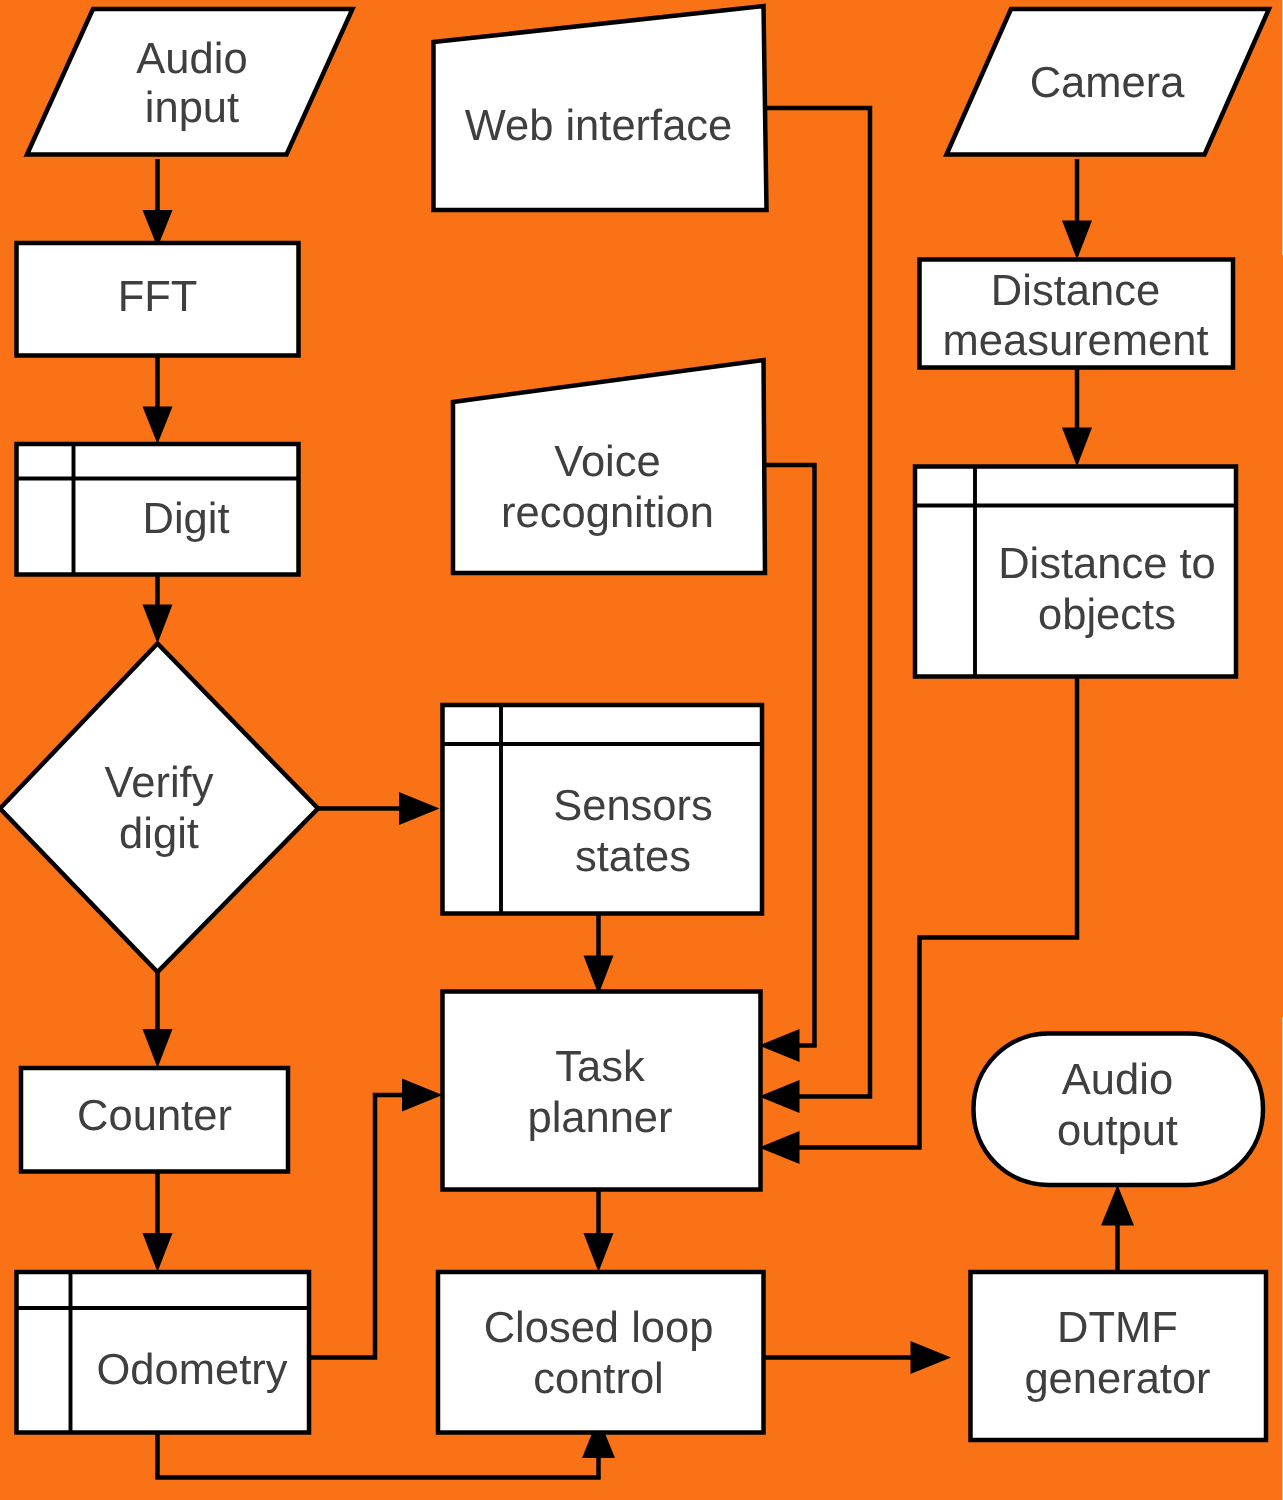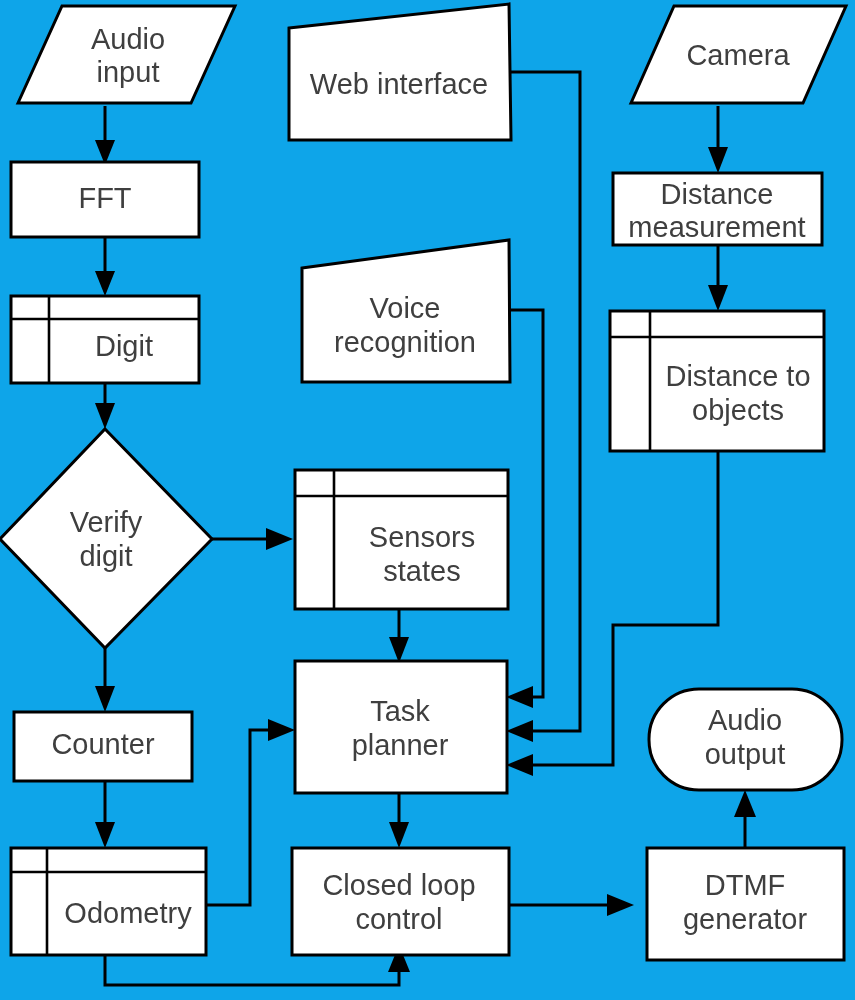--- a/index.html
+++ b/index.html
@@ -4,21 +4,21 @@
 <style>
   html, body {
     margin: 0;
     padding: 0;
     background: #ffffff;
   }
   #canvas {
     position: relative;
     width: 855px;
     height: 1000px;
-    background: #0ea5e9;
+    background: #f97316;
     font-family: "Liberation Sans", sans-serif;
     overflow: hidden;
   }
   #diagram-svg {
     position: absolute;
     left: 0;
     top: 0;
     width: 855px;
     height: 1000px;
   }

